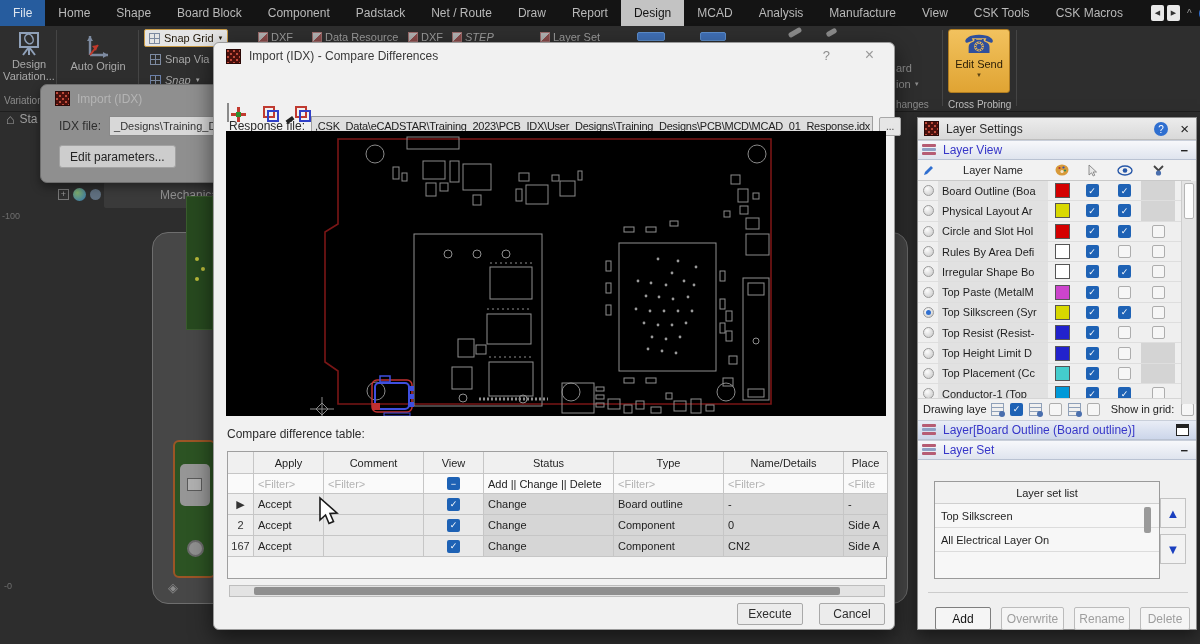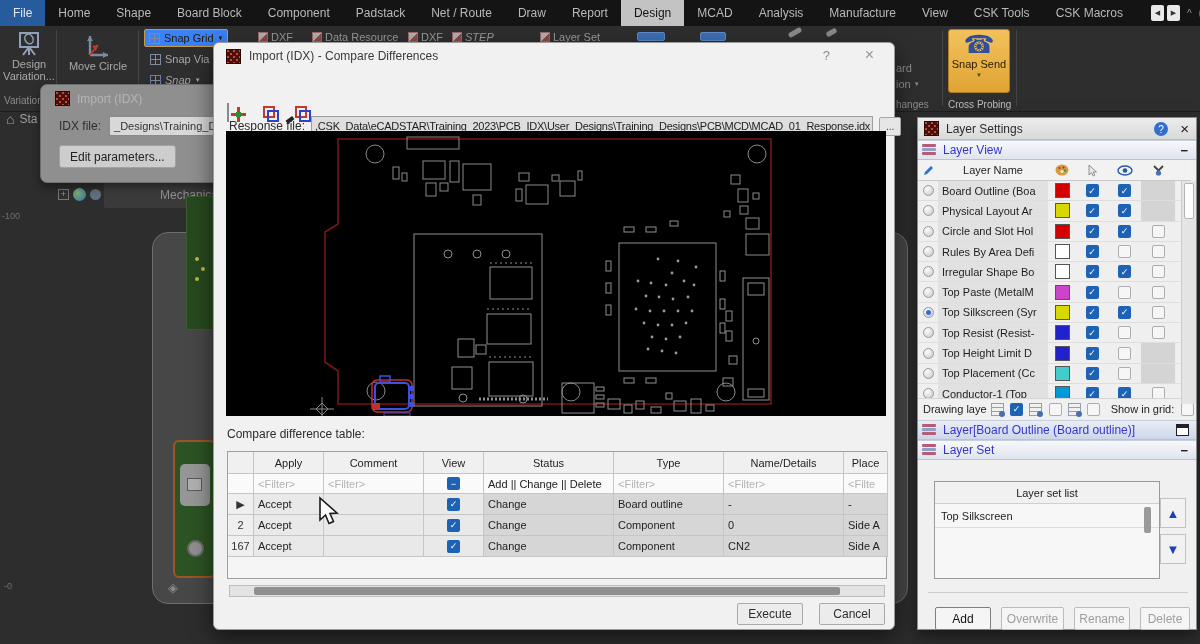--- a/index.html
+++ b/index.html
@@ -15,21 +15,21 @@
   .mnav .sq{width:13px;height:16px;background:#e9e9e9;color:#333;font-size:7px;display:flex;align-items:center;justify-content:center;border-radius:2px;}
   .mnav .car{color:#9a9a9a;font-size:10px;padding:0 4px;}
   .mnav .hlp{width:15px;height:15px;border-radius:50%;background:#2f6fd0;color:#fff;font-size:10px;display:flex;align-items:center;justify-content:center;}
 
   
   .ribbon{position:absolute;left:0;top:26px;width:1200px;height:86px;background:#2e2e2e;border-bottom:1px solid #1e1e1e;}
   .rdiv{position:absolute;top:4px;width:1px;height:76px;background:#454545;}
   .rlabel{position:absolute;font-size:10px;color:#8d8d8d;white-space:nowrap;}
   .rbtn-big{position:absolute;display:flex;flex-direction:column;align-items:center;color:#a9a9a9;font-size:11px;}
   .snapbtn{position:absolute;height:18px;display:flex;align-items:center;gap:4px;font-size:11px;color:#b9ab8d;padding:0 4px;}
-  .snapbtn.hl{background:#3b82f6;border:1px solid #c89a45;color:#201708;border-radius:2px;}
+  .snapbtn.hl{background:#e5e5e5;border:1px solid #c89a45;color:#201708;border-radius:2px;}
   .snapico{width:11px;height:11px;border:1px solid #7d8aa0;background:
     linear-gradient(#0000 45%,#7d8aa0 45% 55%,#0000 55%),
     linear-gradient(90deg,#0000 45%,#7d8aa0 45% 55%,#0000 55%);}
   .rsmall{position:absolute;display:flex;align-items:center;gap:3px;font-size:11px;color:#9b9b9b;white-space:nowrap;}
   .rico{width:10px;height:10px;border:1px solid #9a6a6a;background:linear-gradient(135deg,#b0b0b0 55%,#8a4a4a 55%);}
   .bluerect{position:absolute;height:9px;background:#3f6fb5;border:1px solid #5c8cc9;border-radius:2px;}
   .penfrag{position:absolute;width:14px;height:5px;background:#8a8a8a;border-radius:2px;transform:rotate(-30deg);}
   .autosend{position:absolute;left:948px;top:3px;width:62px;height:64px;background:linear-gradient(#f2c25e,#e0a433);border:1px solid #b07c20;border-radius:3px;display:flex;flex-direction:column;align-items:center;justify-content:flex-start;}
   .autosend .ph{font-size:25px;color:#2f4f9c;line-height:28px;}
   .autosend .lb{font-size:11px;color:#2a1d06;}
@@ -186,21 +186,21 @@
     <div class="rlabel" style="left:4px;top:69px;">Variation...</div>
     <div class="rdiv" style="left:56px;"></div>
 
     <div class="rbtn-big" style="left:62px;top:4px;width:72px;">
       <svg width="30" height="30" viewBox="0 0 30 30">
         <path d="M7 25 h18 M7 25 V6" stroke="#7d8aa0" stroke-width="2.4" fill="none"></path>
         <path d="M7 6 l-3 5 h6 z M25 25 l-5-3 v6 z" fill="#7d8aa0"></path>
         <path d="M7 25 L15 15" stroke="#c0392b" stroke-width="2"></path>
         <path d="M15 15 l-6 1 4 5 z" fill="#c0392b"></path>
       </svg>
-      <span>Move Circle</span>
+      <span>Auto Origin</span>
     </div>
     <div class="rdiv" style="left:138px;"></div>
 
     <div class="snapbtn hl" style="left:144px;top:3px;">
       <span class="snapico"></span>
       <span>Snap Grid</span>
       <span style="font-size:6px;">▼</span>
     </div>
     <div class="snapbtn" style="left:146px;top:24px;">
       <span class="snapico"></span>
@@ -242,21 +242,21 @@
     </div>
     <div class="rsmall" style="left:896px;top:52px;color:#8d8d8d;">
       <span>ion</span>
       <span style="font-size:6px;">▼</span>
     </div>
     <div class="rlabel" style="left:896px;top:73px;">hanges</div>
     <div class="rdiv" style="left:942px;"></div>
 
     <div class="autosend">
       <span class="ph">☎</span>
-      <span class="lb">Snap Send</span>
+      <span class="lb">Edit Send</span>
       <span class="dd">▼</span>
     </div>
     <div class="rlabel" style="left:948px;top:73px;color:#bdbdbd;">Cross Probing</div>
     <div class="rdiv" style="left:1016px;"></div>
   </div>
 
   <div class="starttab">
     <span style="font-size:14px;">⌂</span>
     <span>Sta</span>
   </div>
@@ -827,20 +827,21 @@
           <i></i>
           <i></i>
         </span>
       <span>Layer Set</span>
       <span class="minbtn">−</span>
     </div>
 
     <div class="setbox">
       <div class="hd">Layer set list</div>
       <div class="setitem">Top Silkscreen</div>
+      <div class="setitem">All Electrical Layer On</div>
       <div class="setsb"></div>
     </div>
     <div class="updown" style="right:10px;top:380px;">
         <span>▲</span>
       </div>
     <div class="updown" style="right:10px;top:416px;">
         <span>▼</span>
       </div>
 
     <div class="pdivider"></div>

